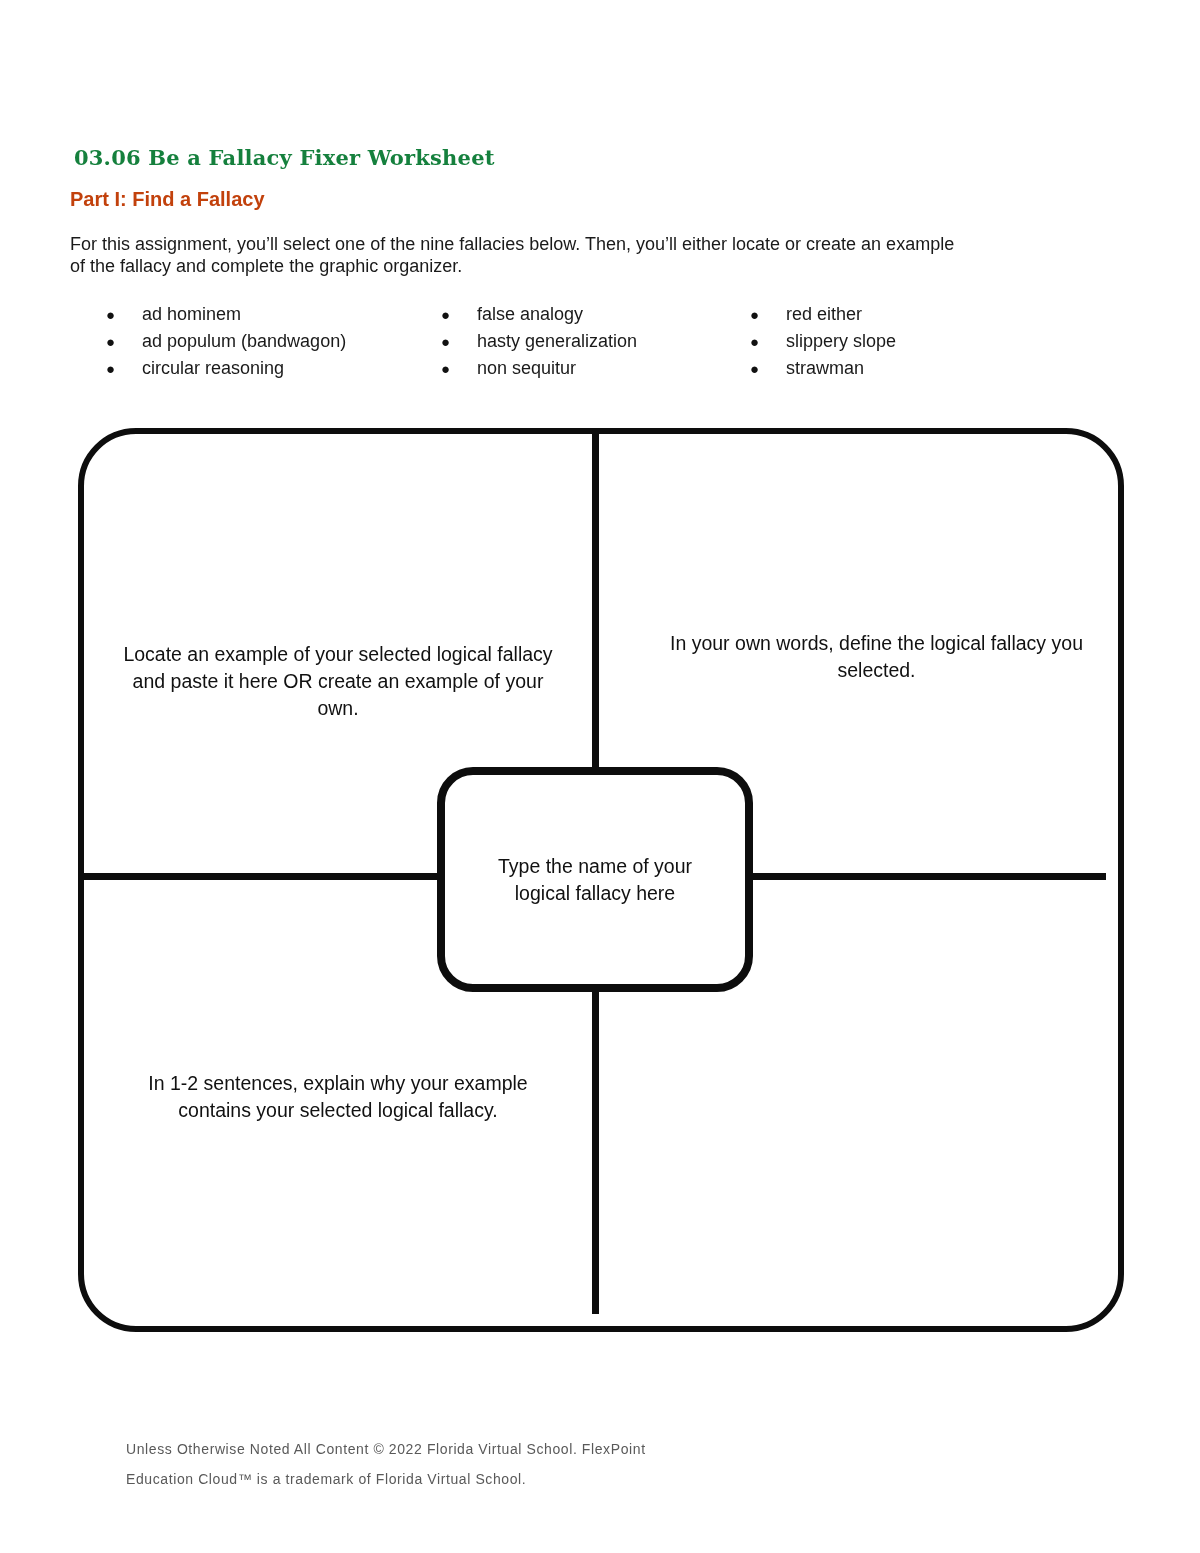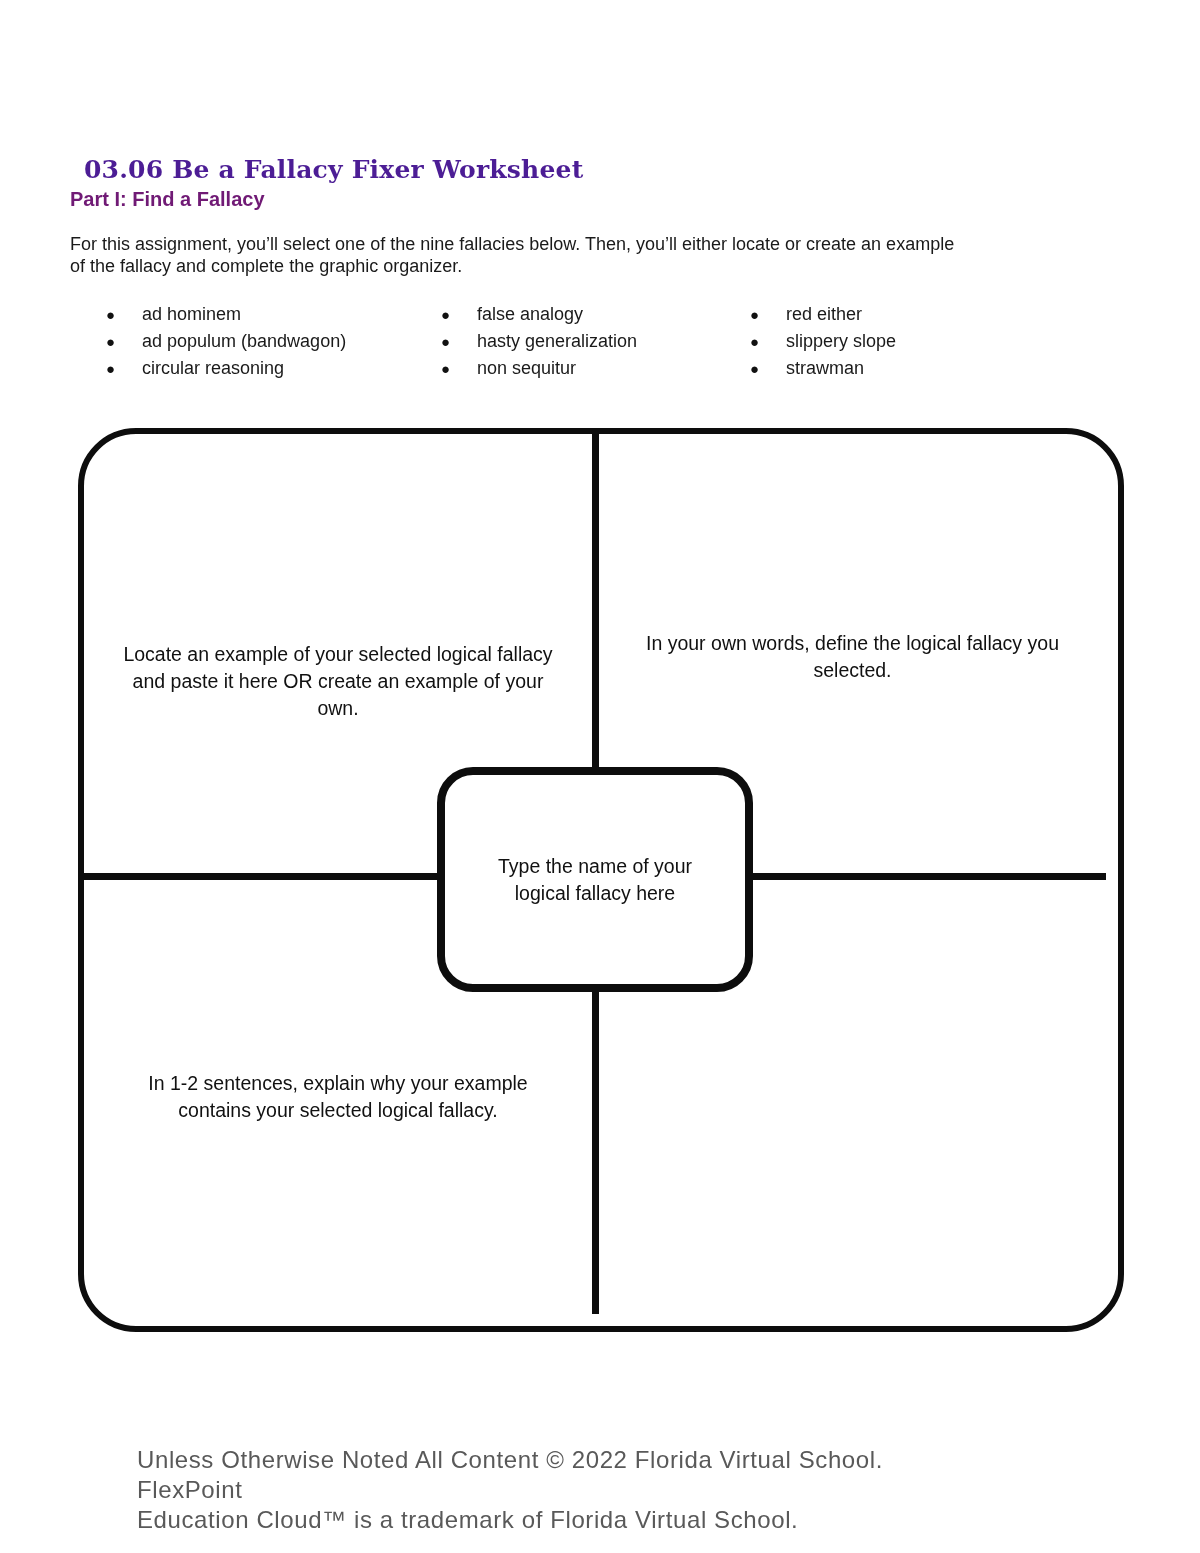--- a/index.html
+++ b/index.html
@@ -4,65 +4,65 @@
 <style>
   html,body{margin:0;padding:0;}
   body{
     width:1200px;height:1553px;background:#ffffff;position:relative;
     font-family:"Liberation Sans", sans-serif;color:#1a1a1a;
     -webkit-font-smoothing:antialiased;
   }
   .abs{position:absolute;}
   
   .doc-title{
-    left:70px;top:141px;margin:14px;
+    left:70px;top:141px;margin:4px;
     font-family:"DejaVu Serif", serif;font-weight:bold;
-    font-size:25px;color:#4c1d95;letter-spacing:0.2px;
+    font-size:21px;color:#15803d;letter-spacing:0.2px;
   }
   .section-heading{
     left:70px;top:188px;margin:0;
-    font-size:20px;font-weight:bold;color:#701a75;
+    font-size:20px;font-weight:bold;color:#c2410c;
   }
   .intro{
     left:70px;top:233px;margin:0;width:1010px;
     font-size:18px;line-height:22px;white-space:pre-line;
   }
   
   .fallacy-list{list-style:none;margin:0;padding:0;top:304px;}
   .col-1{left:106px;} .col-2{left:441px;} .col-3{left:750px;}
   .fallacy-list li{display:flex;align-items:baseline;height:27px;font-size:18px;}
   .fallacy-list .dot{width:36px;font-size:15px;color:#111;}
   
   .organizer{
     left:78px;top:428px;width:1034px;height:892px;
     border:6px solid #0d0d0d;border-radius:58px;background:#fff;
   }
   .v-divider{left:508px;top:0;width:7px;height:880px;background:#0d0d0d;z-index:1;}
   .h-divider{left:0;top:439px;width:1022px;height:7px;background:#0d0d0d;z-index:1;}
   .quadrant{display:flex;align-items:center;justify-content:center;z-index:2;}
   .q-tl{left:0;top:16px;width:508px;height:439px;}
-  .q-tr{left:515px;top:0;width:507px;height:439px;}
+  .q-tr{left:515px;top:0;width:507px;height:439px;padding-left:24px;}
   .q-bl{left:0;top:446px;width:508px;height:434px;}
   .q-br{left:515px;top:446px;width:507px;height:434px;}
   .q-text{
     font-size:19.5px;line-height:27px;text-align:center;white-space:pre-line;color:#111;
   }
   .q-tl .q-text{transform:translateY(12px);}
   .q-tr .q-text{transform:translateY(3px);}
   .q-br .q-text{transform:translateY(-11px);}
   .center-box{
     left:353px;top:333px;width:316px;height:225px;box-sizing:border-box;
     border:8px solid #0d0d0d;border-radius:36px;background:#fff;z-index:3;
     display:flex;align-items:center;justify-content:center;
   }
   .center-box .q-text{font-size:19.5px;line-height:27px;text-align:center;}
   
   .page-footer{
-    left:122px;top:1430px;width:830px;margin:15px;
-    font-size:24px;line-height:30px;color:#595959;letter-spacing:0.6px;
+    left:122px;top:1430px;width:830px;margin:4px;
+    font-size:14px;line-height:30px;color:#595959;letter-spacing:0.6px;
     white-space:pre-line;
   }
 </style>
 </head>
 <body>
 
 <h1 class="abs doc-title">03.06 Be a Fallacy Fixer Worksheet</h1>
 <h2 class="abs section-heading">Part I: Find a Fallacy</h2>
 <p class="abs intro">For this assignment, you’ll select one of the nine fallacies below. Then, you’ll either locate or create an example
 of the fallacy and complete the graphic organizer.</p>

